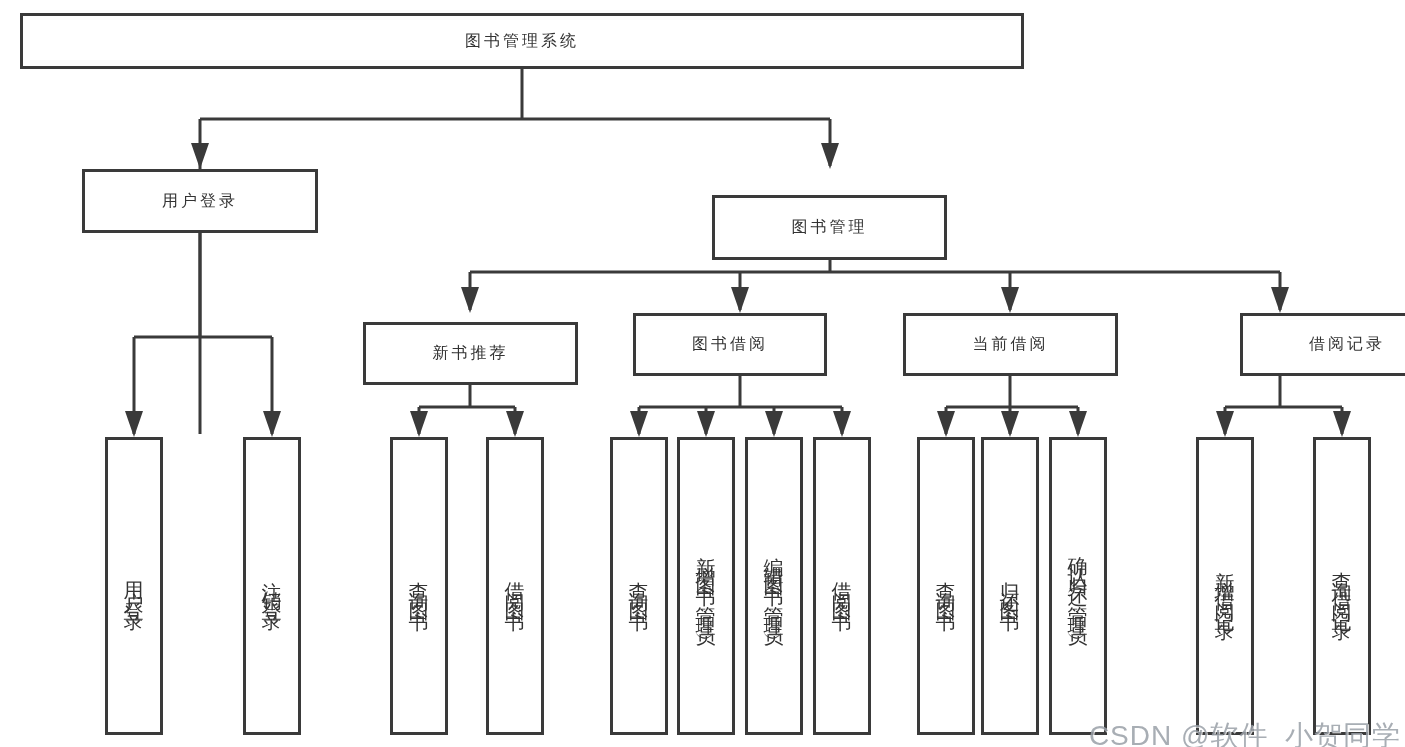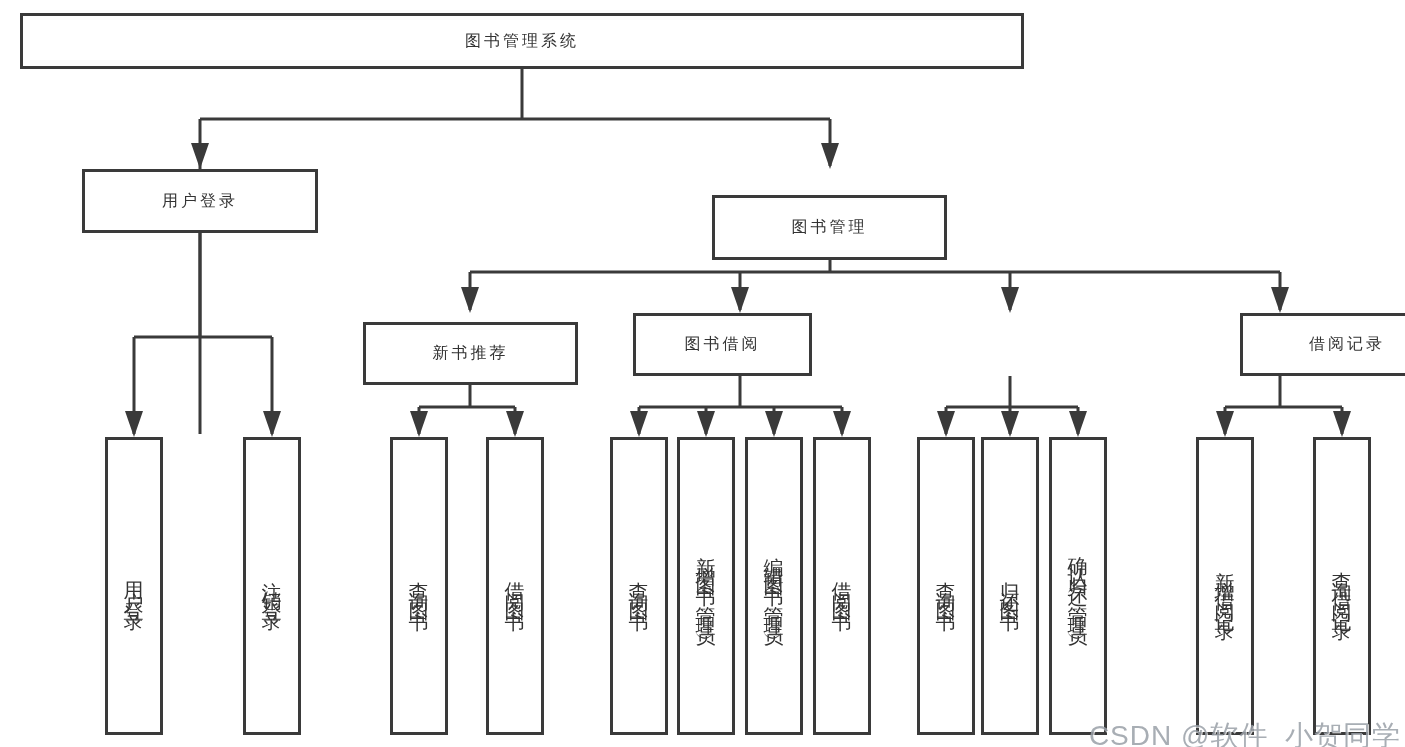--- a/index.html
+++ b/index.html
@@ -123,22 +123,25 @@
   <div class="box" style="left:82px; top:169px; width:236px; height:64px;">
     <span>用户登录</span>
   </div>
   <div class="box" style="left:712px; top:169px; width:235px; height:65px;margin-top:26px;">
     <span>图书管理</span>
   </div>
 
   <div class="box" style="left:363px; top:322px; width:215px; height:63px;">
     <span>新书推荐</span>
   </div>
-  <div class="box" style="left:633px; top:313px; width:179px; height:63px;">
+  <div class="box" style="left:633px; top:313px; width:194px; height:63px;">
     <span>图书借阅</span>
+  </div>
+  <div class="box" style="left:903px; top:313px; width:215px; height:63px;">
+    <span>当前借阅</span>
   </div>
   <div class="box" style="left:1240px; top:313px; width:214px; height:63px;">
     <span>借阅记录</span>
   </div>
 
   <div class="box leaf" style="left:105px; top:437px; width:58px; height:298px;">
     <span>用户登录</span>
   </div>
   <div class="box leaf" style="left:243px; top:437px; width:58px; height:298px;">
     <span>注销登录</span>

